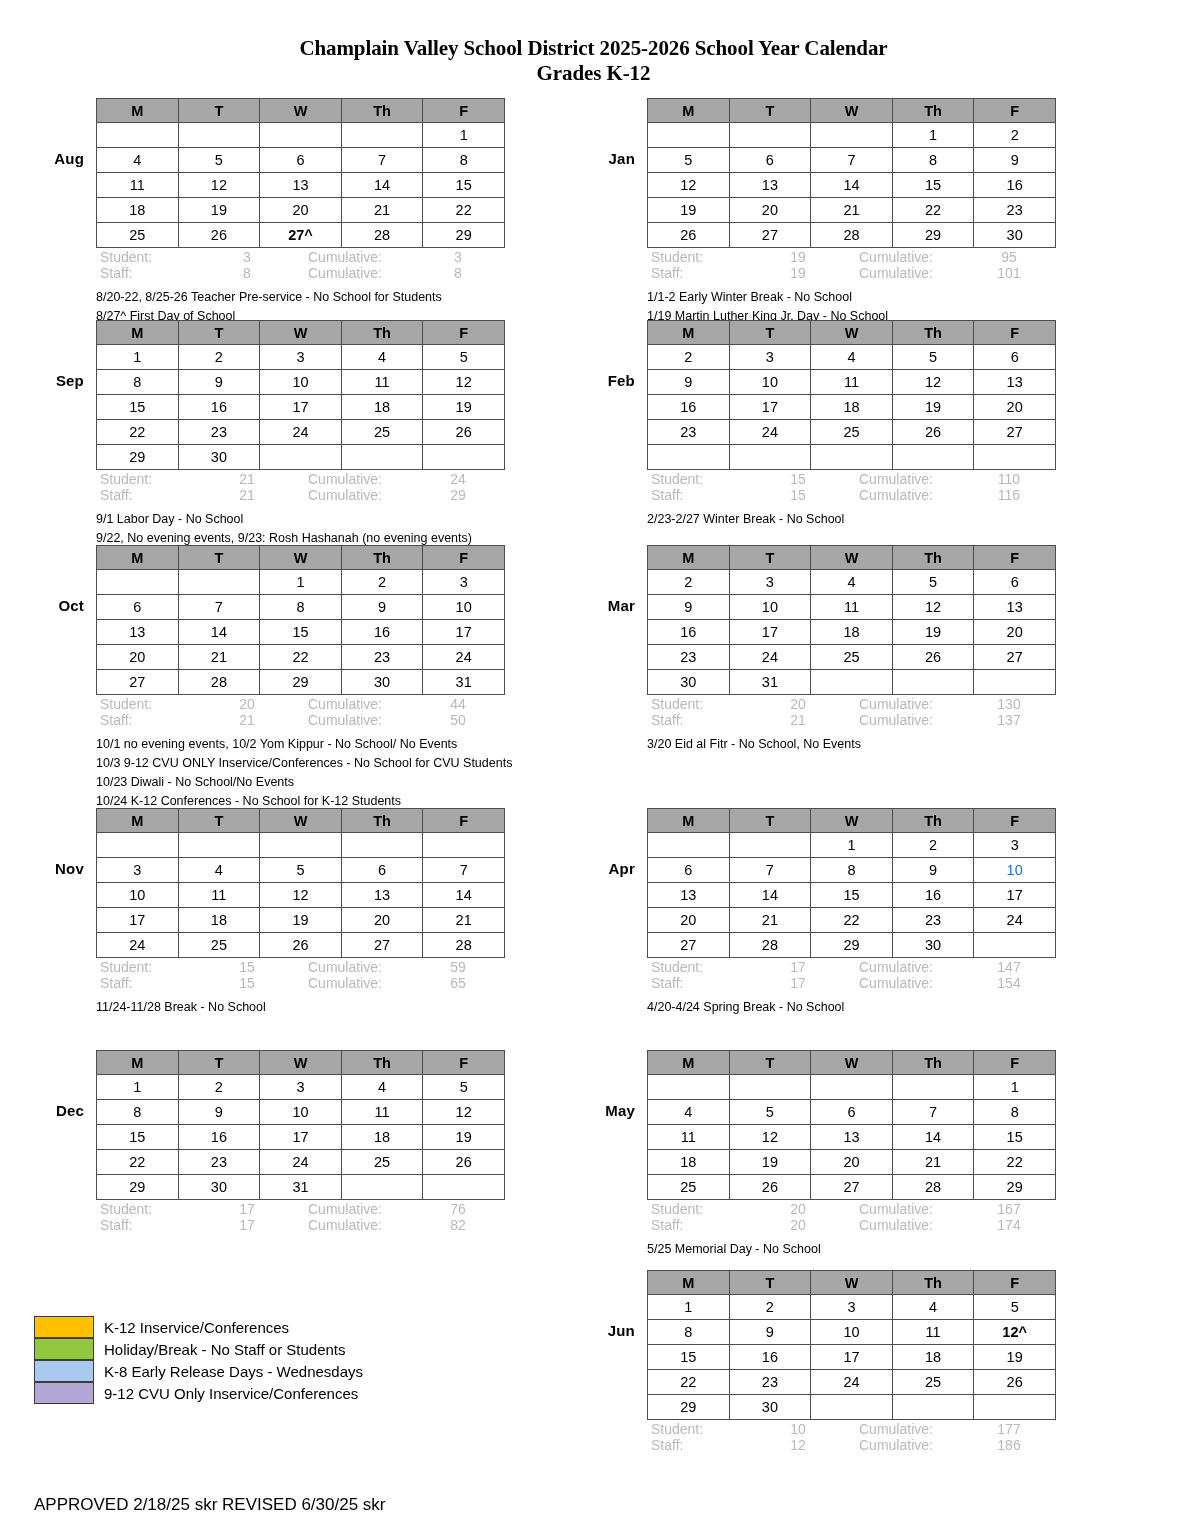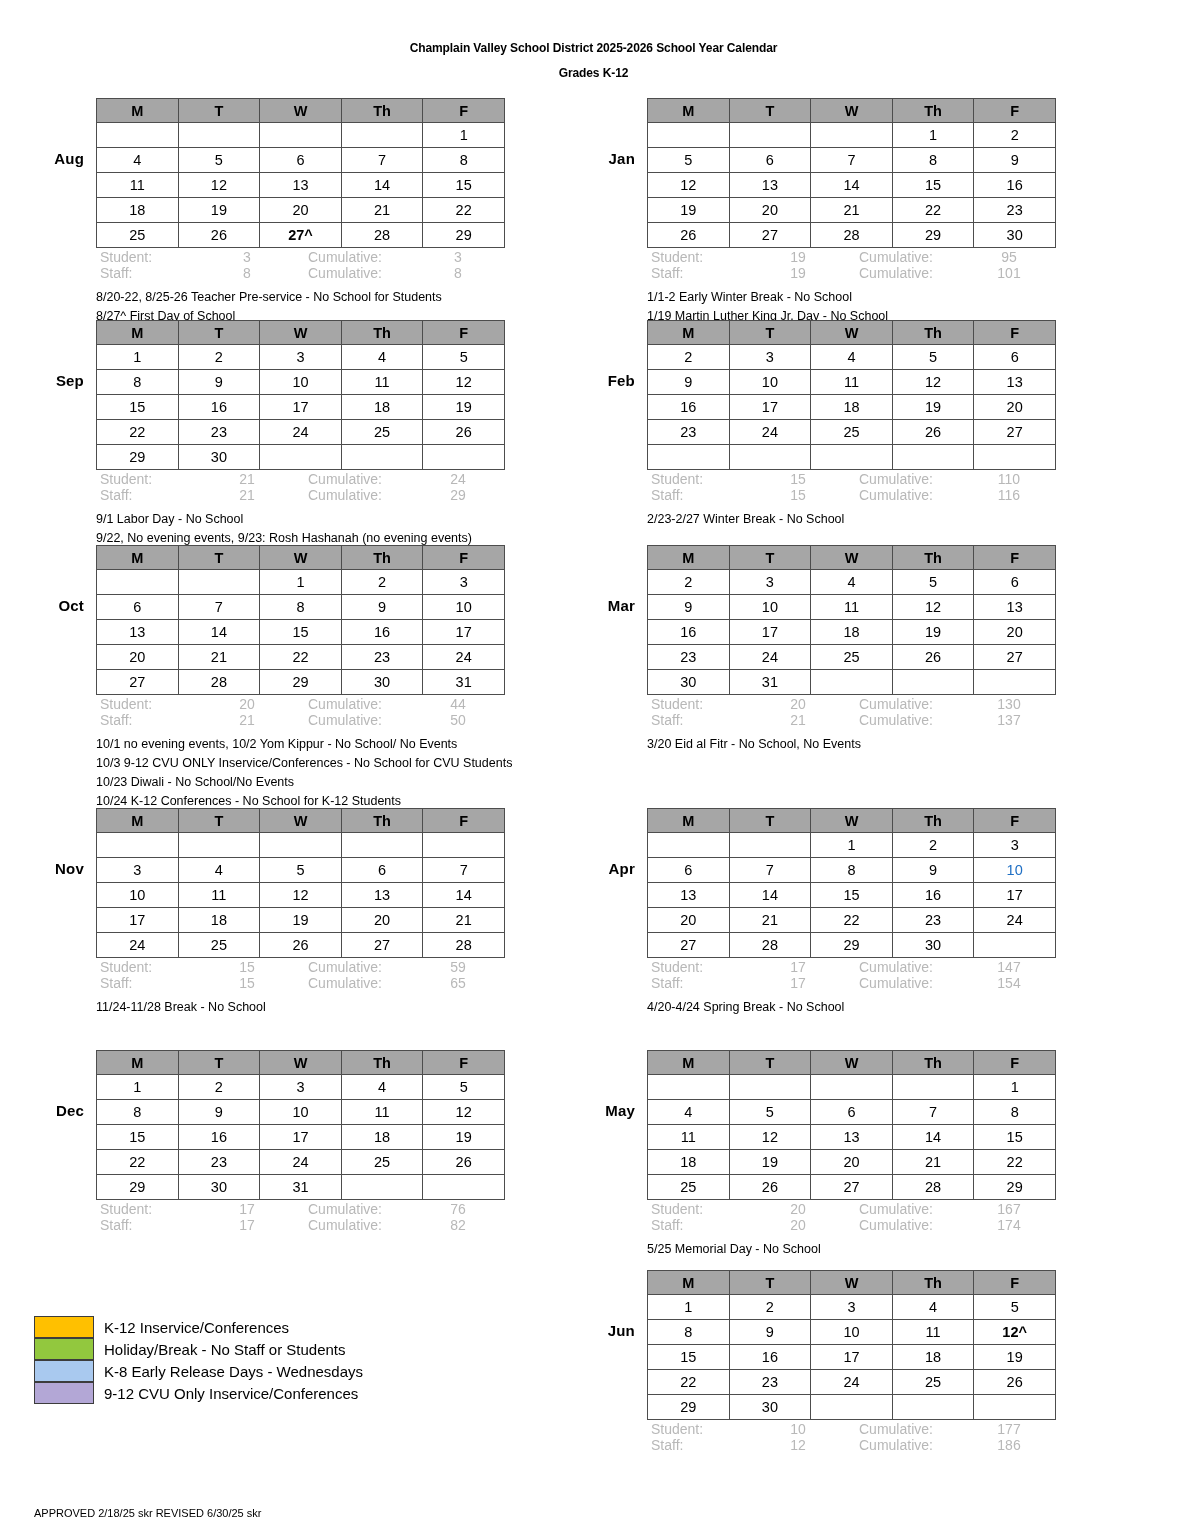--- a/index.html
+++ b/index.html
@@ -12,24 +12,25 @@
     font-family: "Liberation Sans", sans-serif;
     color: #000;
     position: relative;
     overflow: hidden;
   }
   .title-block {
     text-align: center;
     padding-top: 36px;
   }
   .title-line {
-    font-size: 12px;
+    font-size: 21px;
     font-weight: bold;
     line-height: 25px;
     letter-spacing: -0.1px;
+    font-family: Liberation Serif, serif;
   }
   .calendar-area {
     position: relative;
     margin-top: 12px;
     width: 1187px;
   }
   .col {
     position: absolute;
     top: 0;
   }
@@ -120,22 +121,21 @@
   }
   .legend-label {
     font-size: 15px;
     padding-left: 10px;
     white-space: nowrap;
   }
   .approved {
     position: absolute;
     left: 34px;
     top: 1495px;
-    font-size: 11px;
-    margin-top: 12px;
+    font-size: 17px;
   }
 </style>
 </head>
 <body>
 
 <div class="title-block">
   <div class="title-line">Champlain Valley School District 2025-2026 School Year Calendar</div>
   <div class="title-line">Grades K-12</div>
 </div>
 

